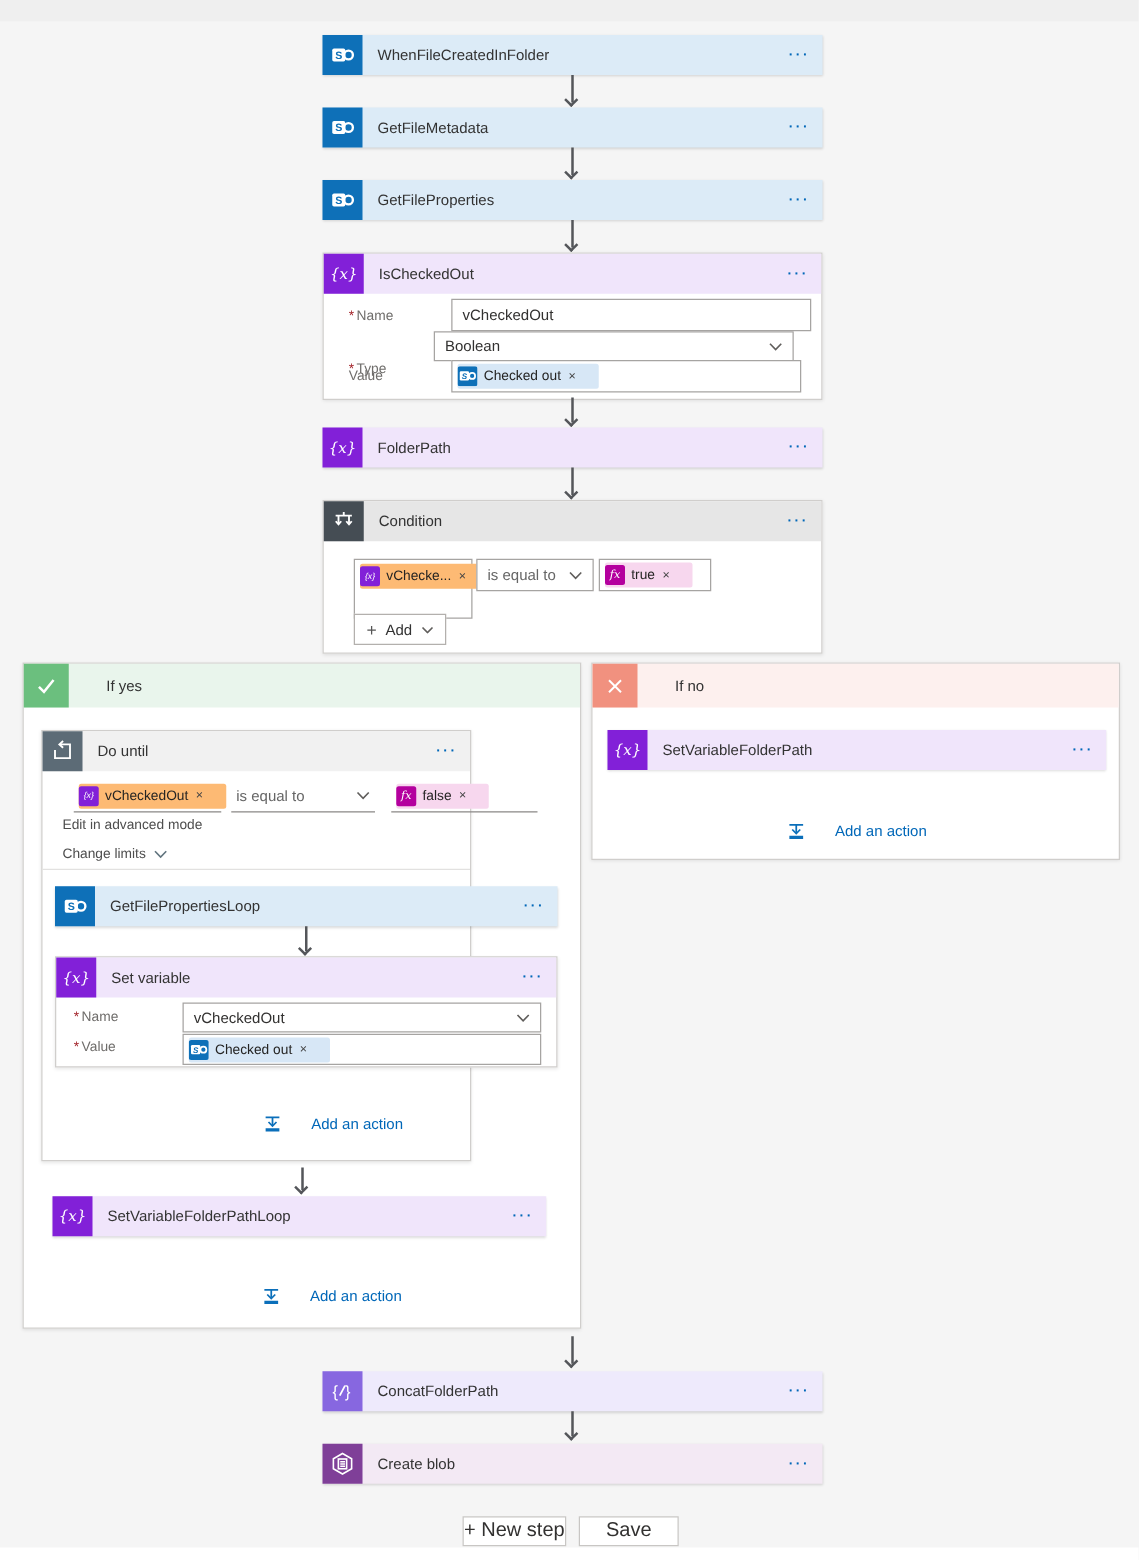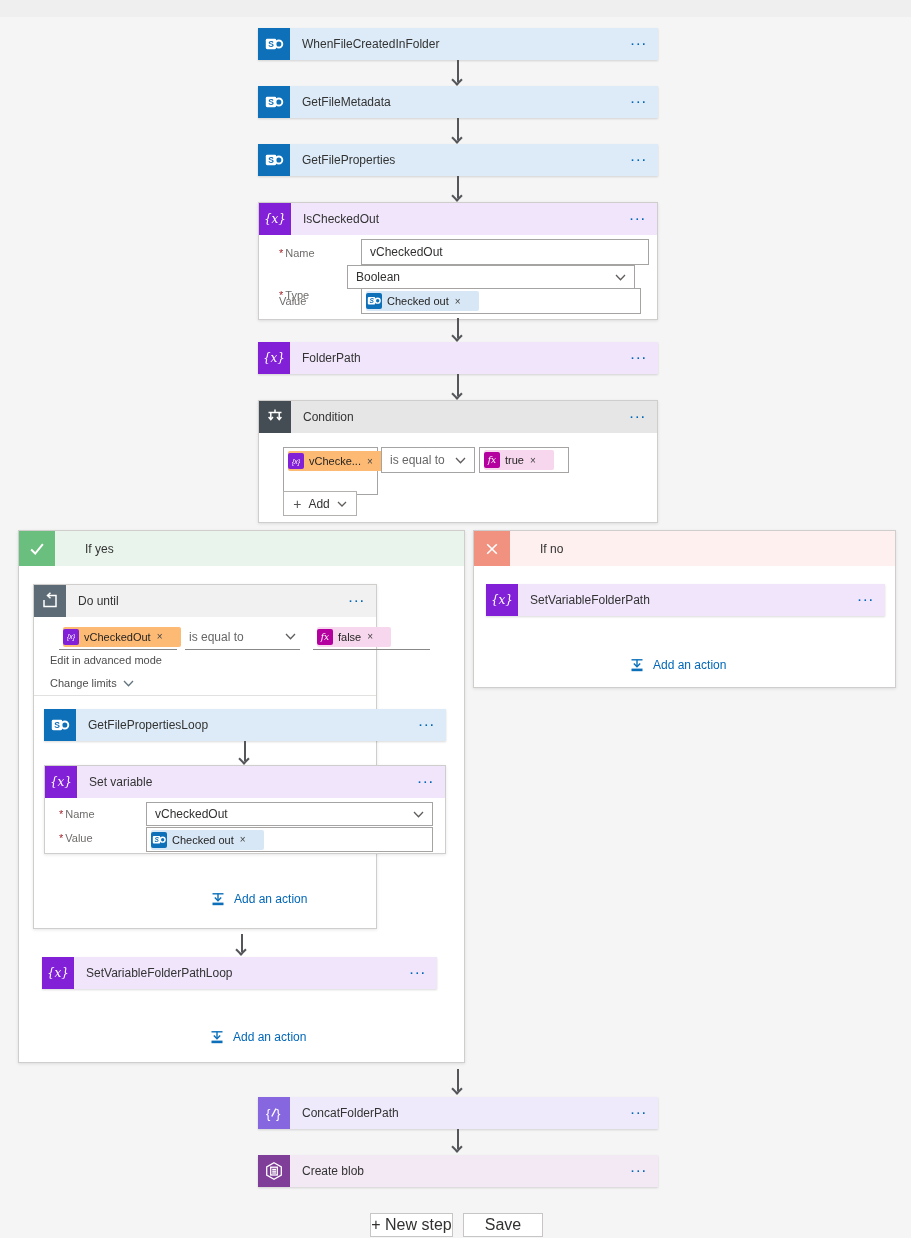--- a/index.html
+++ b/index.html
@@ -46,21 +46,21 @@
   .cicon{width:16px;height:16px;border-radius:2px;display:flex;align-items:center;justify-content:center;
     margin-right:5px;flex:0 0 16px;color:#fff;font-style:italic}
   .chip.v{background:#fdba74}.chip.v .cicon{background:#8220d8;font-size:7px}
   .chip.f{background:#f7d7ee}.chip.f .cicon{background:#b4009e;font-size:9px;font-family:"DejaVu Serif",serif}
   .chip.s{background:#d7e7f6}
   .chx{margin-left:6px;font-size:10px;color:#444;cursor:pointer}
 
   .addbtn{position:absolute;border:1px solid #b3b0ad;background:#fff;display:flex;align-items:center;
     justify-content:center;gap:7px;font-size:12px;color:#333;cursor:pointer}
   .plus{font-size:14px;color:#555;font-weight:400}
-  .link-row{position:absolute;display:flex;align-items:center;gap:8px;color:#0067b8;font-size:12px;cursor:pointer;white-space:nowrap}
+  .link-row{position:absolute;display:flex;align-items:center;gap:23px;color:#0067b8;font-size:12px;cursor:pointer;white-space:nowrap}
   .smalllink{position:absolute;font-size:11px;color:#4d4d4d;cursor:pointer;white-space:nowrap;display:flex;align-items:center;gap:6px}
   .divider{position:absolute;height:1px;background:#e2e1e0;left:0;right:0}
 
   .arrow{position:absolute;width:16px}
   .arrow i{display:block;position:absolute}
   .a-ln{left:7px;top:0;bottom:4px;width:2px;background:#54565a}
   .a-hd{left:3px;bottom:2px;width:8px;height:8px;border-right:2px solid #54565a;border-bottom:2px solid #54565a;transform:rotate(45deg)}
 
   .btn{position:absolute;height:24px;border:1px solid #c8c6c4;background:#fff;display:flex;
     align-items:center;justify-content:center;font-size:16px;color:#323130;cursor:pointer}

